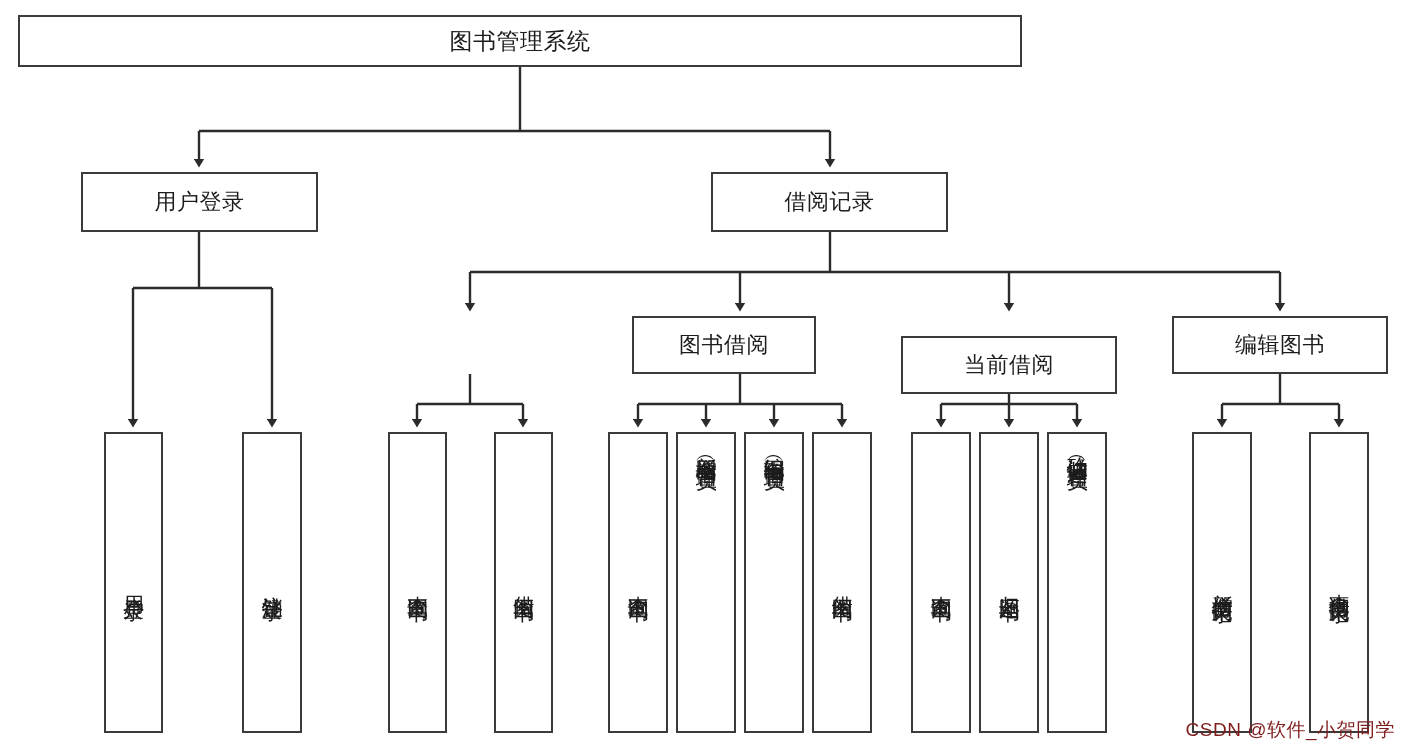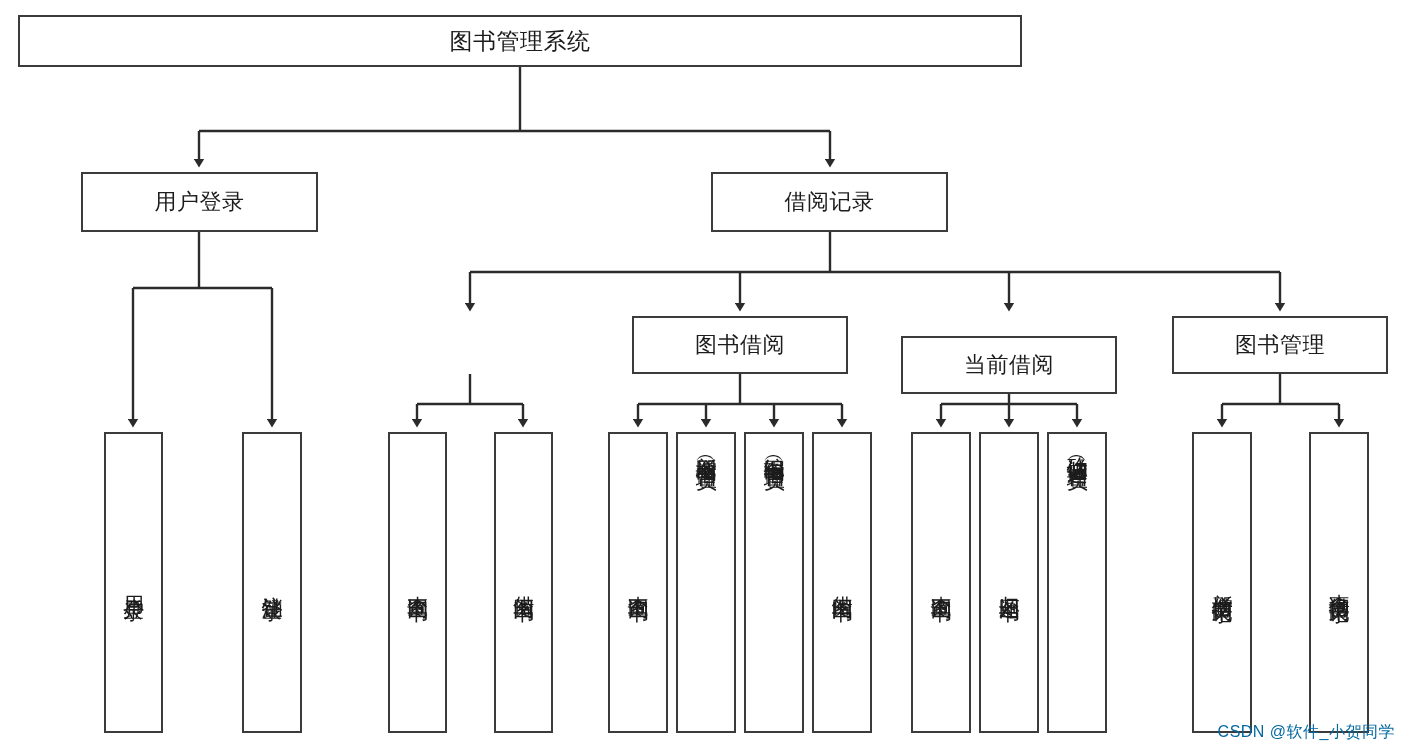--- a/index.html
+++ b/index.html
@@ -62,22 +62,22 @@
     padding-top: 6px;
   }
   .node-leaf.centered {
     align-items: center;
     padding-top: 0;
   }
   #watermark {
     position: absolute;
     right: 10px;
     bottom: 4px;
-    font-size: 16px;
-    color: #0369a1;
+    font-size: 19px;
+    color: #7f1d1d;
     letter-spacing: 0.5px;
     z-index: 3;
     user-select: none;
   }
 </style>
 </head>
 <body>
 
 <div id="canvas">
 
@@ -135,28 +135,28 @@
     <span class="lbl">图书管理系统</span>
   </div>
 
   <div class="node node-l2" style="left:81px; top:172px; width:237px; height:60px;">
     <span class="lbl">用户登录</span>
   </div>
   <div class="node node-l2" style="left:711px; top:172px; width:237px; height:60px;">
     <span class="lbl">借阅记录</span>
   </div>
 
-  <div class="node node-l3" style="left:632px; top:316px; width:216px; height:58px;">
+  <div class="node node-l3" style="left:632px; top:316px; width:184px; height:58px;">
     <span class="lbl">图书借阅</span>
   </div>
   <div class="node node-l3" style="left:901px; top:336px; width:216px; height:58px;">
     <span class="lbl">当前借阅</span>
   </div>
   <div class="node node-l3" style="left:1172px; top:316px; width:216px; height:58px;">
-    <span class="lbl">图书管理</span>
+    <span class="lbl">编辑图书</span>
   </div>
 
   <div class="node node-leaf centered" style="left:104px; top:432px; width:59px; height:301px;">
     <span class="lbl">用户登录</span>
   </div>
   <div class="node node-leaf centered" style="left:242px; top:432px; width:60px; height:301px;">
     <span class="lbl">注销登录</span>
   </div>
 
   <div class="node node-leaf centered" style="left:388px; top:432px; width:59px; height:301px;">

